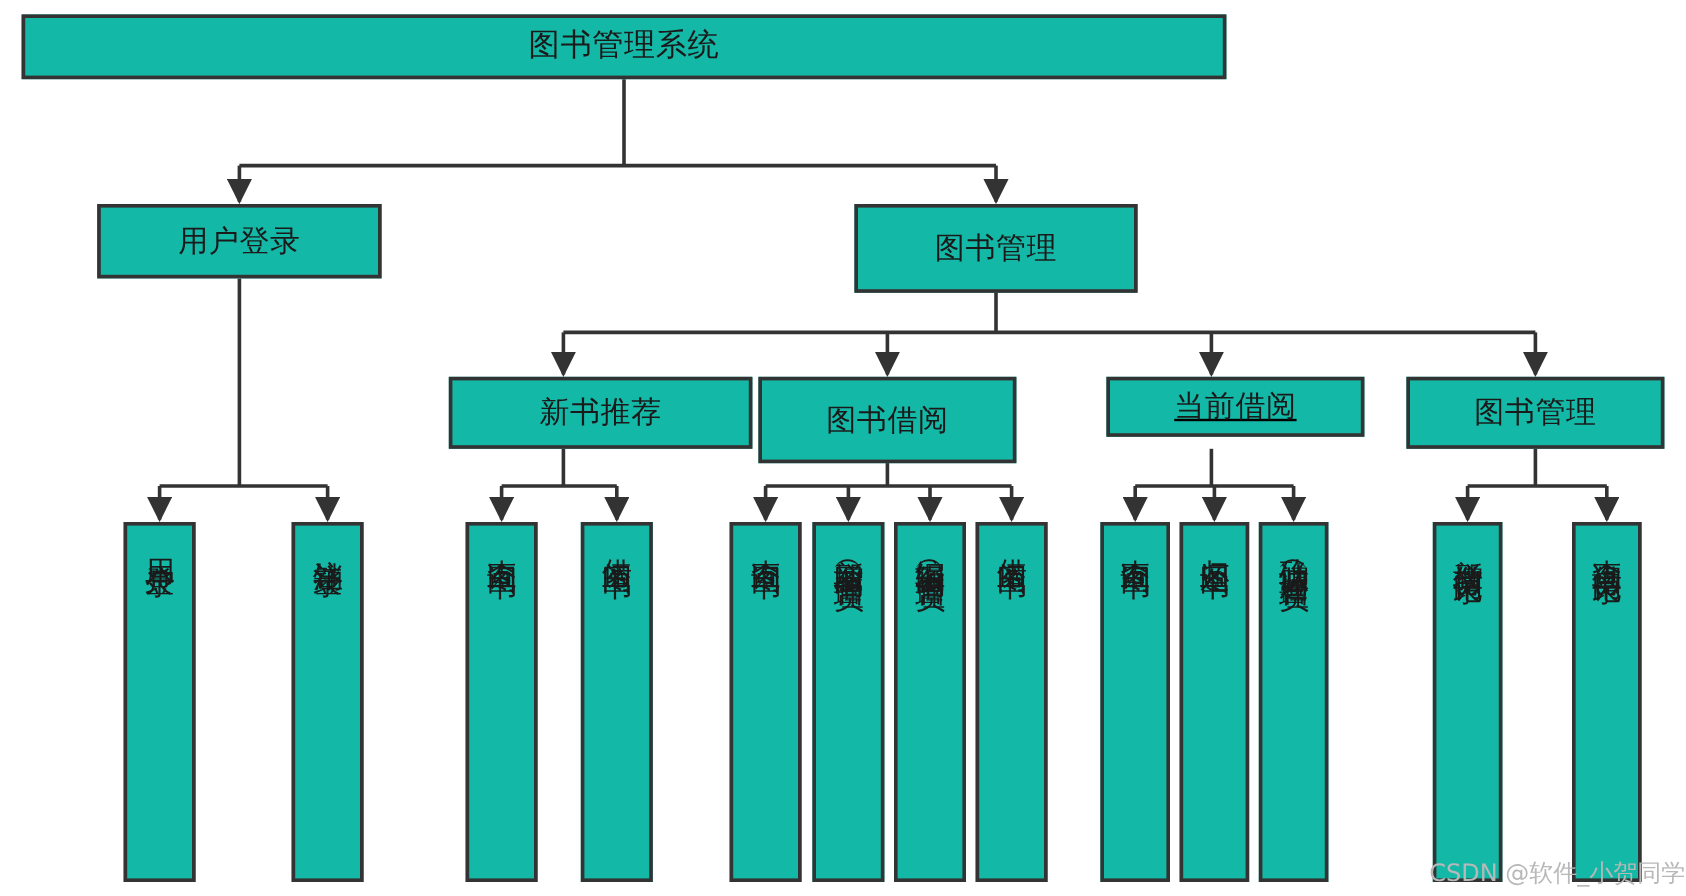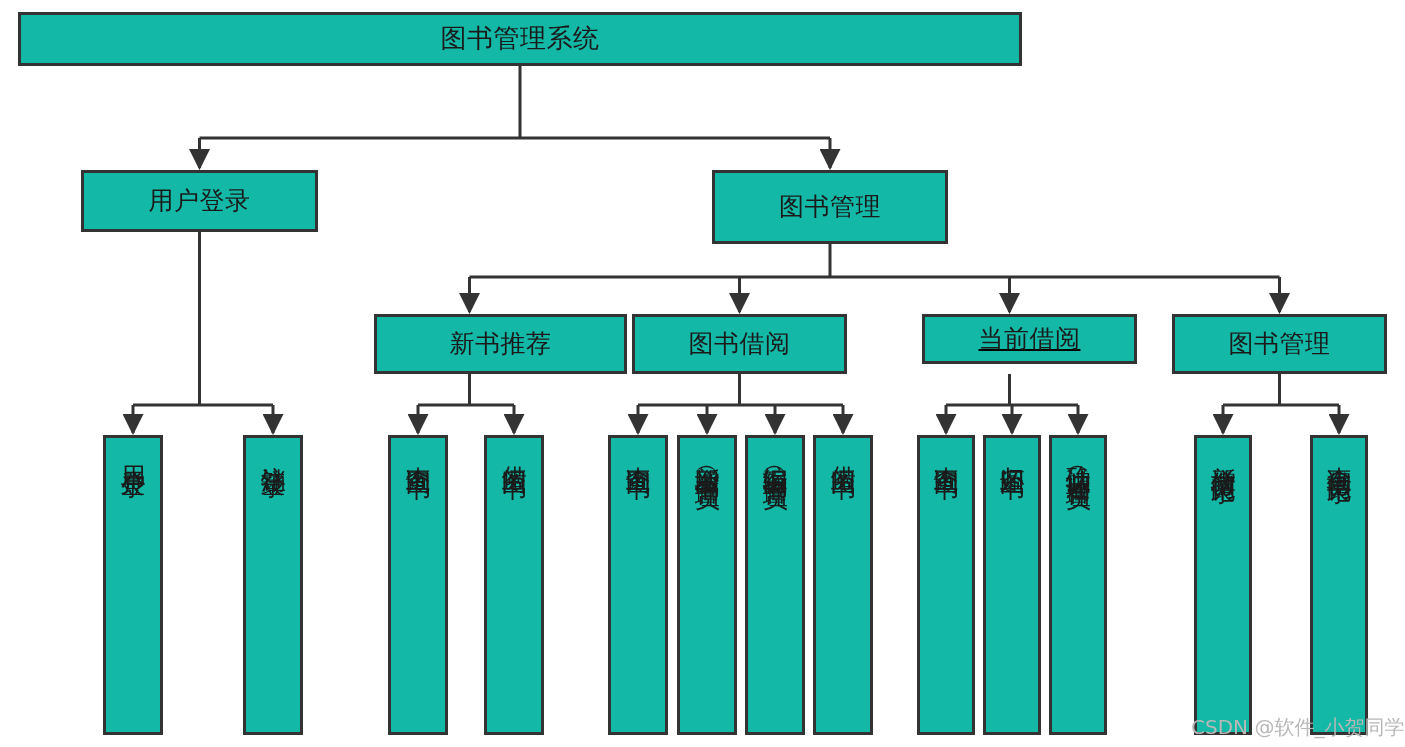--- a/index.html
+++ b/index.html
@@ -125,21 +125,21 @@
       </div>
       <div class="node horizontal" style="left: 81px; top: 170px; width: 237px; height: 62px;">
         <span class="label">用户登录</span>
       </div>
       <div class="node horizontal" style="left: 712px; top: 170px; width: 236px; height: 74px;">
         <span class="label">图书管理</span>
       </div>
       <div class="node horizontal" style="left: 374px; top: 314px; width: 253px; height: 60px;">
         <span class="label">新书推荐</span>
       </div>
-      <div class="node horizontal" style="left: 632px; top: 314px; width: 215px; height: 60px;">
+      <div class="node horizontal" style="left: 632px; top: 314px; width: 215px; height: 72px;">
         <span class="label">图书借阅</span>
       </div>
       <div class="node horizontal" style="left: 922px; top: 314px; width: 215px; height: 50px; text-decoration: underline;">
         <span class="label">当前借阅</span>
       </div>
       <div class="node horizontal" style="left: 1172px; top: 314px; width: 215px; height: 60px;">
         <span class="label">图书管理</span>
       </div>
       <div class="node vertical" style="left: 103px; top: 435px; width: 60px; height: 300px;">
         <span class="label">用户登录</span>

